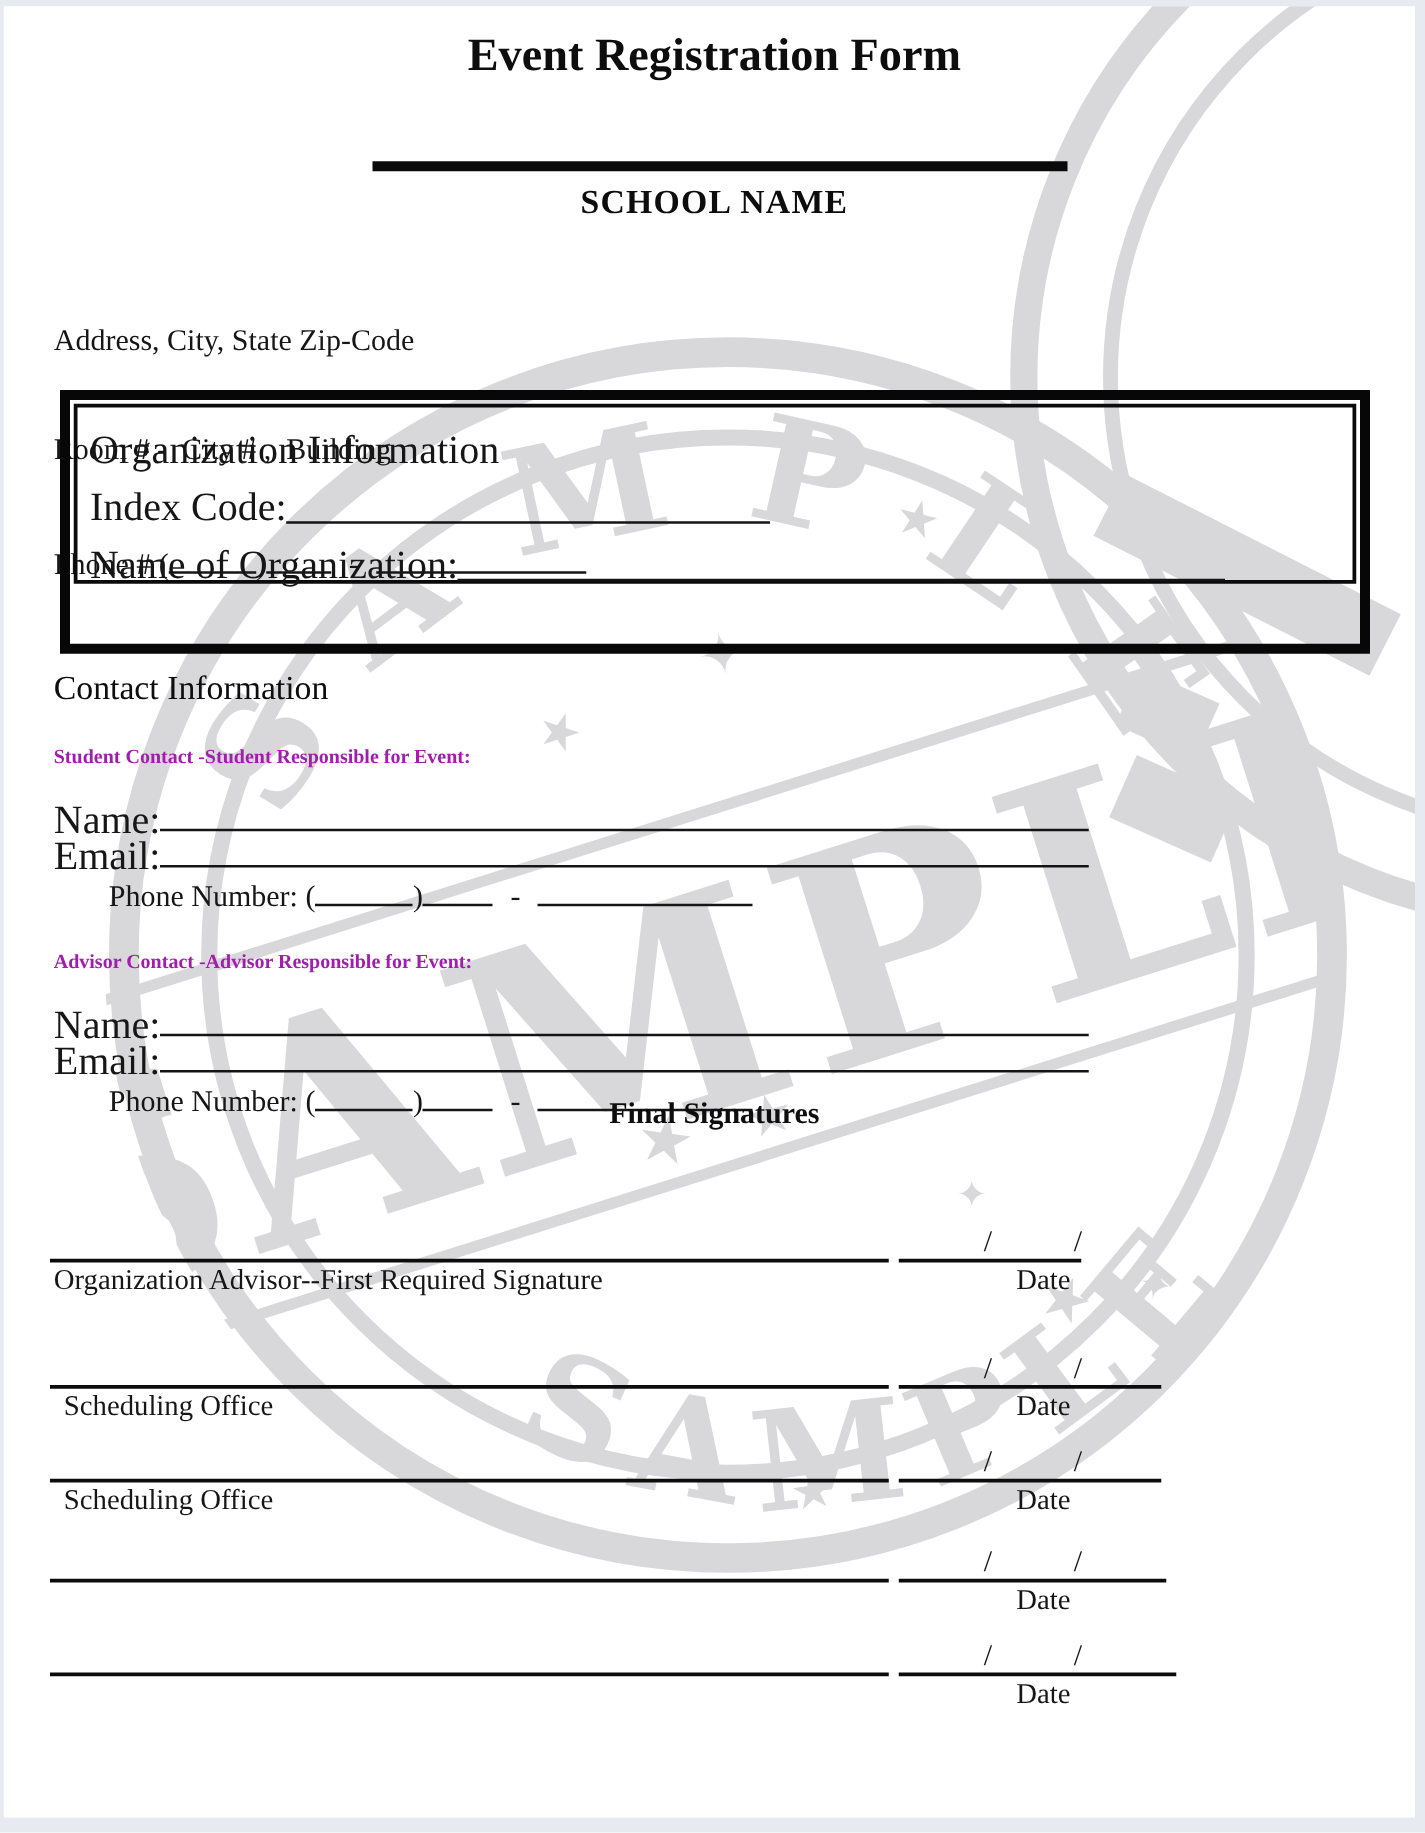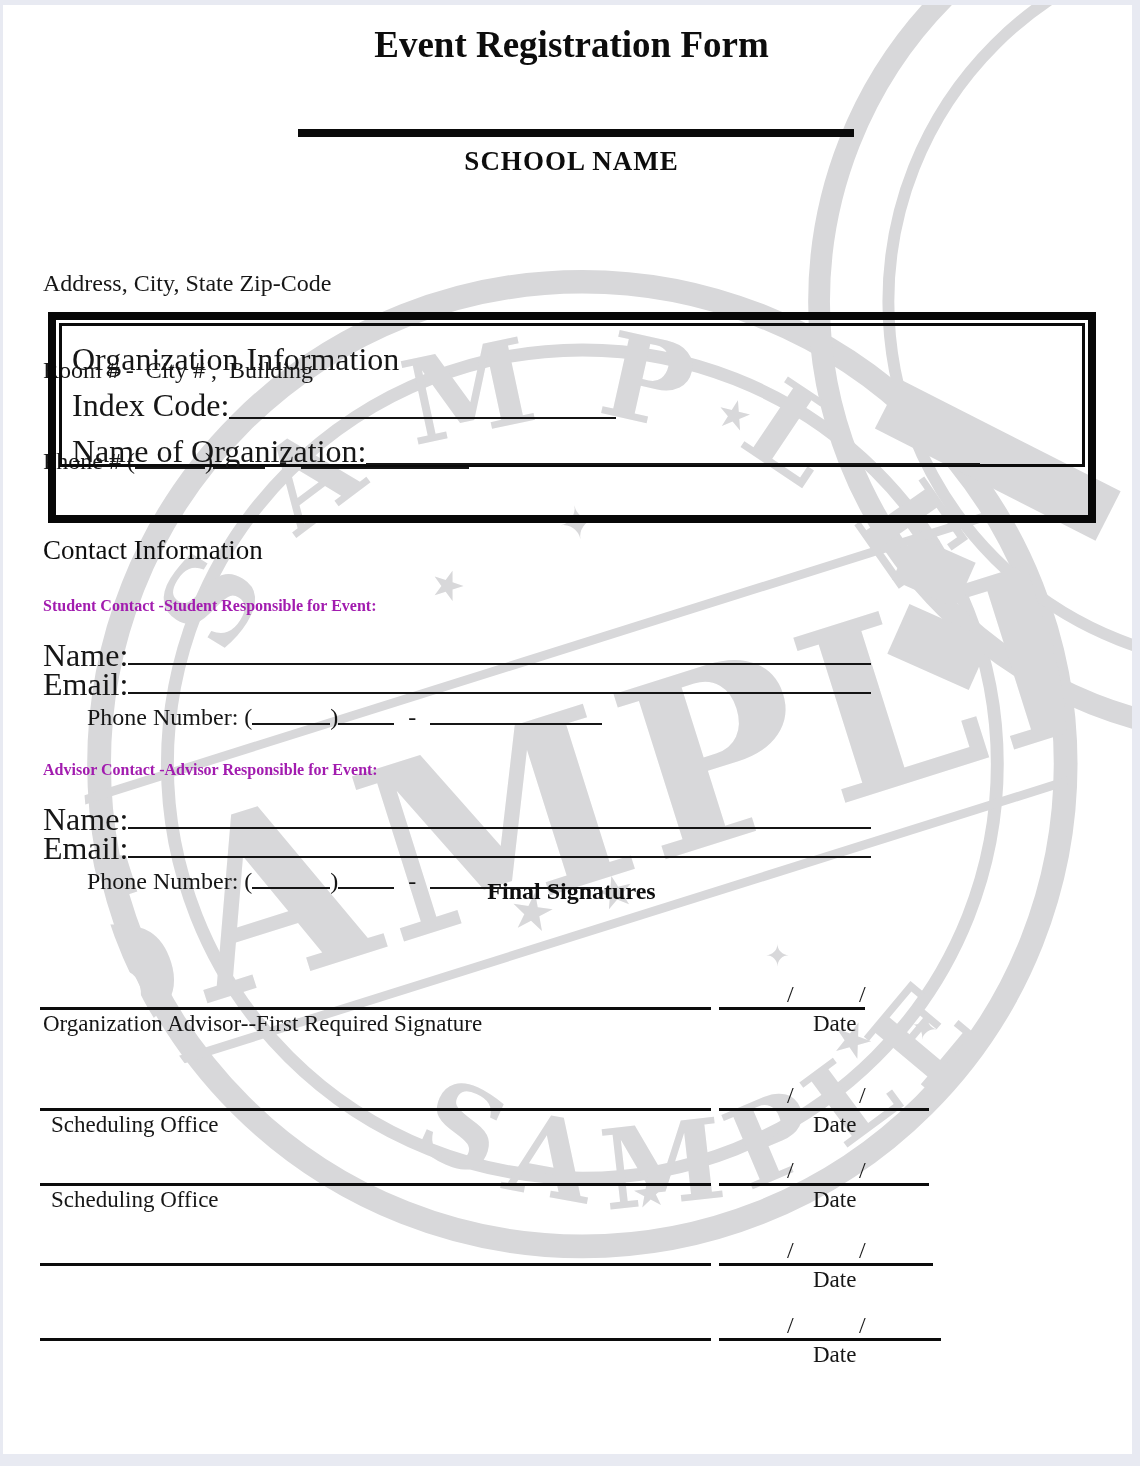--- a/index.html
+++ b/index.html
@@ -23,21 +23,21 @@
   }
   .divider{
     position:absolute;left:295px;top:124px;width:556px;height:8px;
     background:#0a0a0a;
   }
   .school{
     position:absolute;top:141px;left:0;width:100%;margin:0;
     text-align:center;font-size:27px;font-weight:bold;letter-spacing:1px;color:#0d0d0d;
   }
   .addr{
-    position:absolute;left:40px;top:206px;font-size:24px;line-height:29px;white-space:pre;
+    position:absolute;left:40px;top:196px;font-size:24px;line-height:29px;white-space:pre;
   }
   .blank{
     display:inline-block;height:1em;border-bottom:2px solid #161616;vertical-align:baseline;
   }
   .w70{width:70px}.w52{width:52px}.w168{width:168px}
   .w78{width:78px}.w56{width:56px}.w172{width:172px}
   .hy{padding:0 14px;}
 
   .org-box{
     position:absolute;left:45px;top:307px;width:1048px;height:211px;

